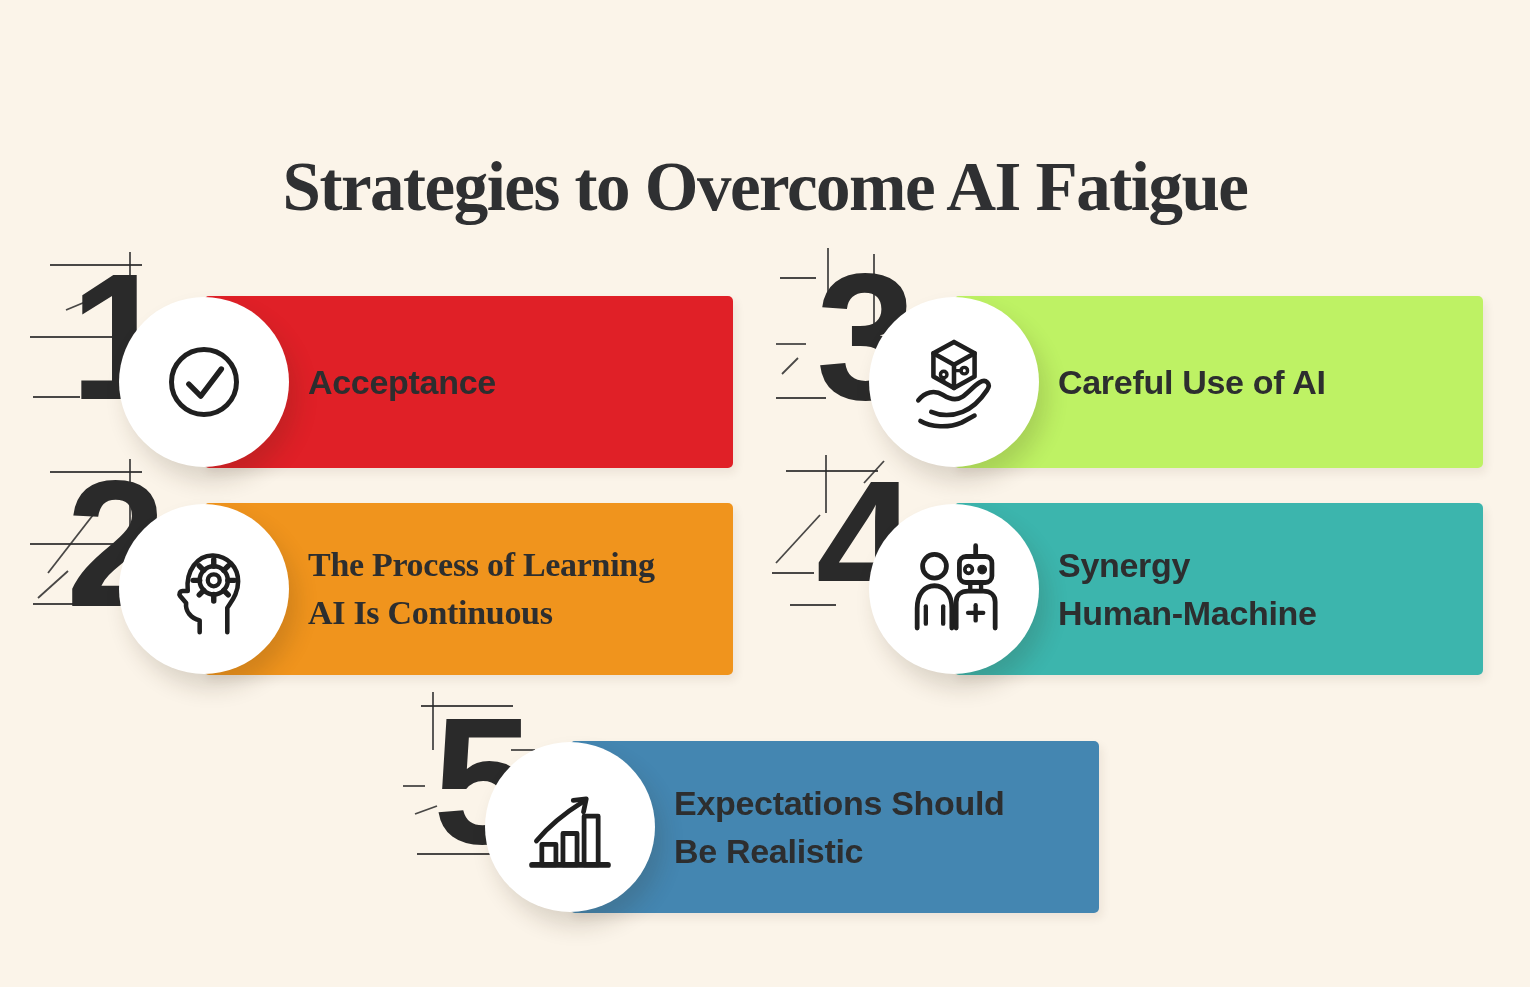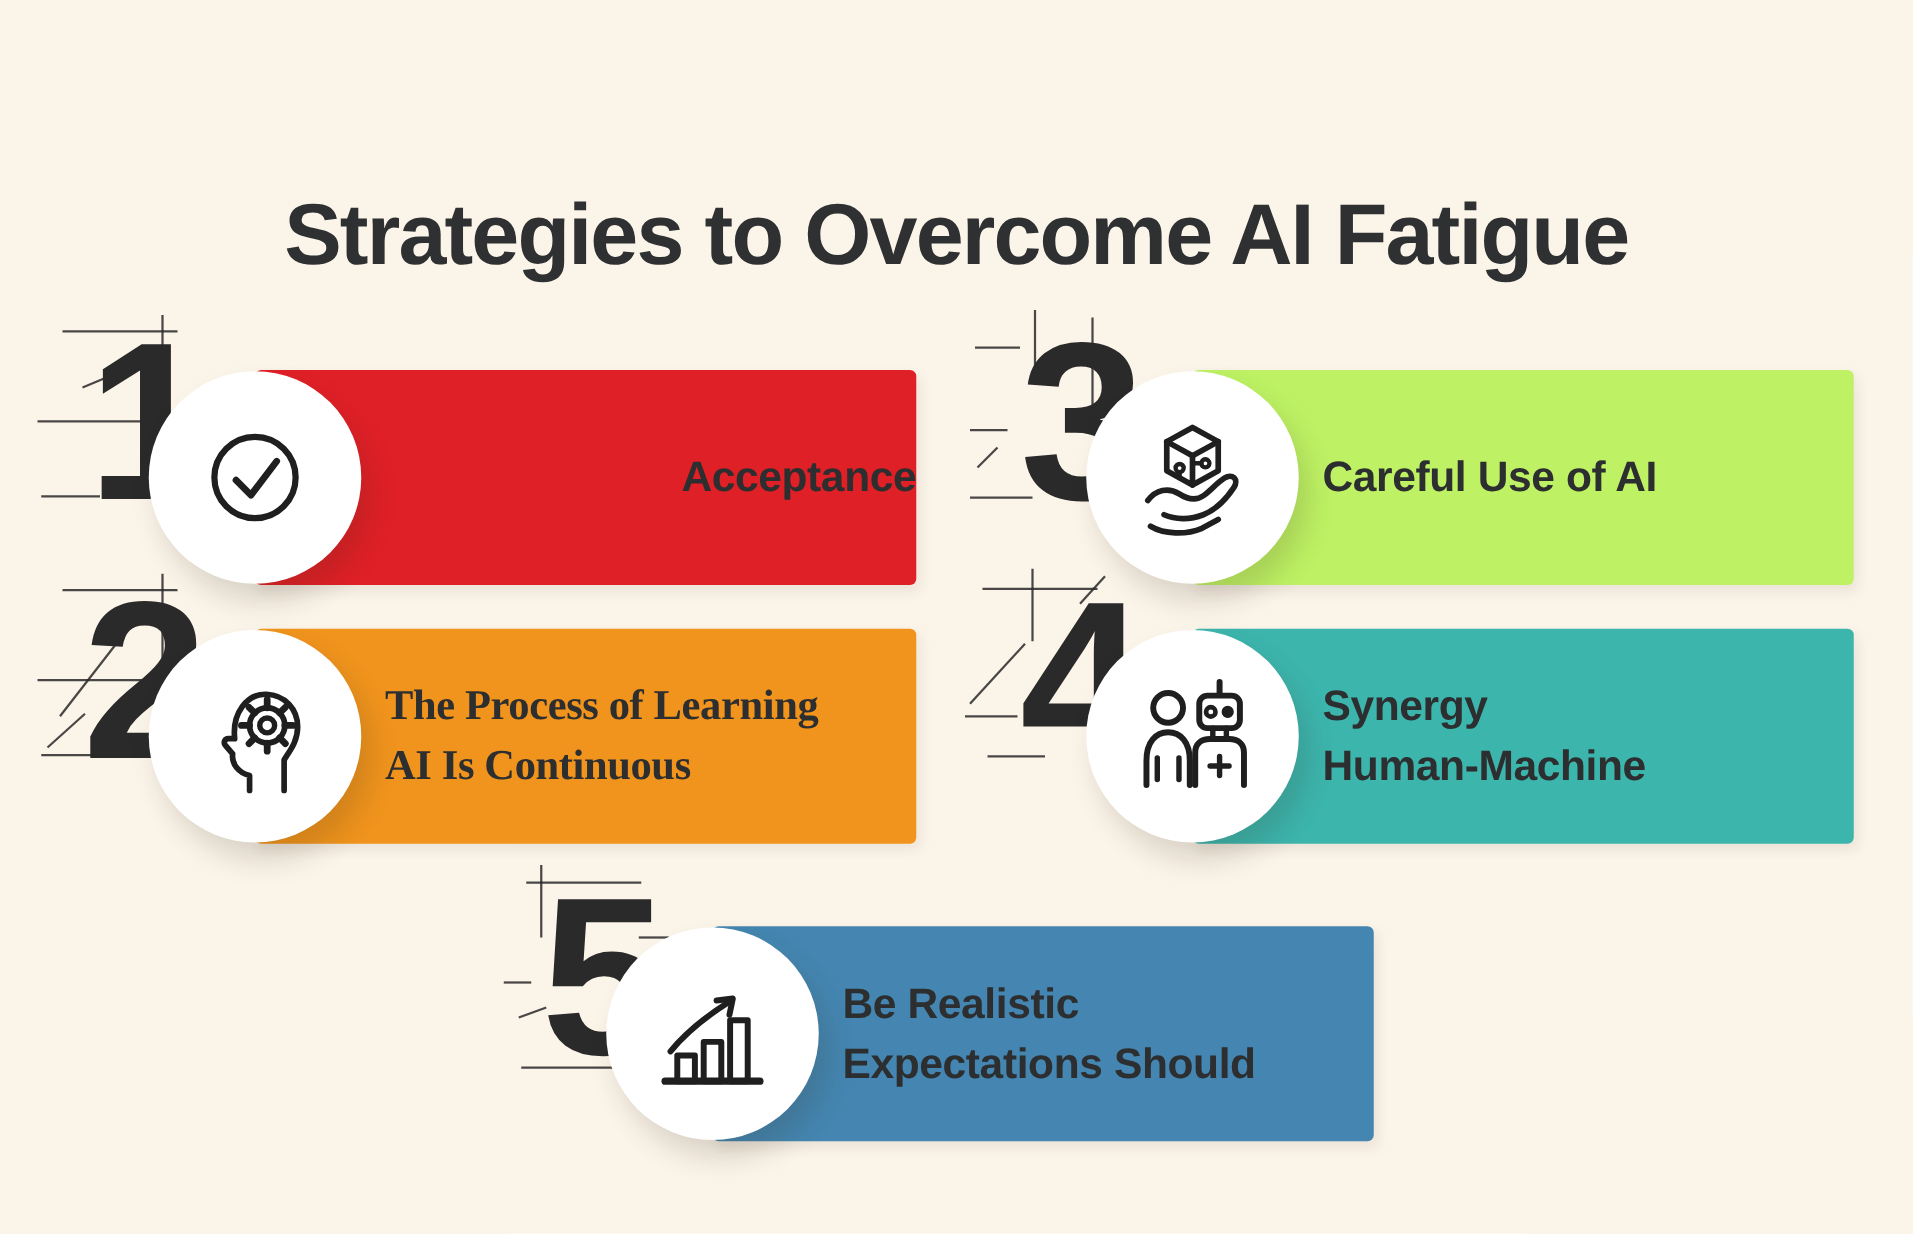--- a/index.html
+++ b/index.html
@@ -11,20 +11,21 @@
     overflow:hidden;
   }
   .title{
     position:absolute;
     top:102px;left:0;width:100%;
     text-align:center;
     font-size:69px;
     font-weight:bold;
     letter-spacing:-1.5px;
     color:var(--title-text,#2F3032);
+    font-family:Liberation Serif, serif;
   }
   .item{position:absolute;inset:0;}
   .bar{
     position:absolute;
     width:529px;height:172px;
     border-radius:5px;
     display:flex;flex-direction:column;justify-content:center;
     padding-left:104px;box-sizing:border-box;
     box-shadow:3px 5px 10px rgba(60,40,20,0.08);
   }
@@ -71,21 +72,21 @@
       <g class="sketch">
         <line x1="32" y1="19" x2="124" y2="19"></line>
         <line x1="112" y1="6" x2="112" y2="92"></line>
         <line x1="104" y1="49" x2="104" y2="99"></line>
         <line x1="12" y1="91" x2="100" y2="91"></line>
         <line x1="15" y1="151" x2="62" y2="151"></line>
         <line x1="48" y1="64" x2="72" y2="54"></line>
       </g>
       <text class="digit" x="52" y="153">1</text>
     </svg>
-    <div class="bar bar1" style="background: rgb(224, 32, 39); text-align: right;">
+    <div class="bar bar1" style="background: rgb(224, 32, 39);">
       <div class="bar-label">
         <span>Acceptance</span>
 
       </div>
     </div>
     <div class="badge bg1">
       <svg class="icon" viewBox="0 0 96 96" fill="none" stroke-linecap="round" stroke-linejoin="round">
         <circle cx="48" cy="48" r="30" stroke-width="4.6"></circle>
         <path d="M34 50 L45 61 L64 36" stroke-width="5"></path>
       </svg>
@@ -204,22 +205,22 @@
         <line x1="48" y1="2" x2="48" y2="60"></line>
         <line x1="126" y1="60" x2="150" y2="60"></line>
         <line x1="18" y1="96" x2="40" y2="96"></line>
         <line x1="30" y1="124" x2="52" y2="116"></line>
         <line x1="32" y1="164" x2="124" y2="164"></line>
       </g>
       <text class="digit" x="48" y="153">5</text>
     </svg>
     <div class="bar bar5" style="background: rgb(68, 134, 177);">
       <div class="bar-label">
+        <span>Expectations Should</span>
         <span>Be Realistic</span>
-        <span>Expectations Should</span>
       </div>
     </div>
     <div class="badge bg5">
       <svg class="icon" viewBox="0 0 96 96" fill="none" stroke-linecap="round" stroke-linejoin="round">
         <path d="M13,83 H83" stroke-width="5.4"></path>
         <rect x="22" y="64" width="13" height="19" stroke-width="4.4"></rect>
         <rect x="41.5" y="54" width="13" height="29" stroke-width="4.4"></rect>
         <rect x="61" y="38" width="13" height="45" stroke-width="4.4"></rect>
         <path d="M17,61 C30,45 45,34 61,24" stroke-width="4.4"></path>
         <path d="M51,23.5 L63,22 L60.5,34" stroke-width="4.4"></path>

